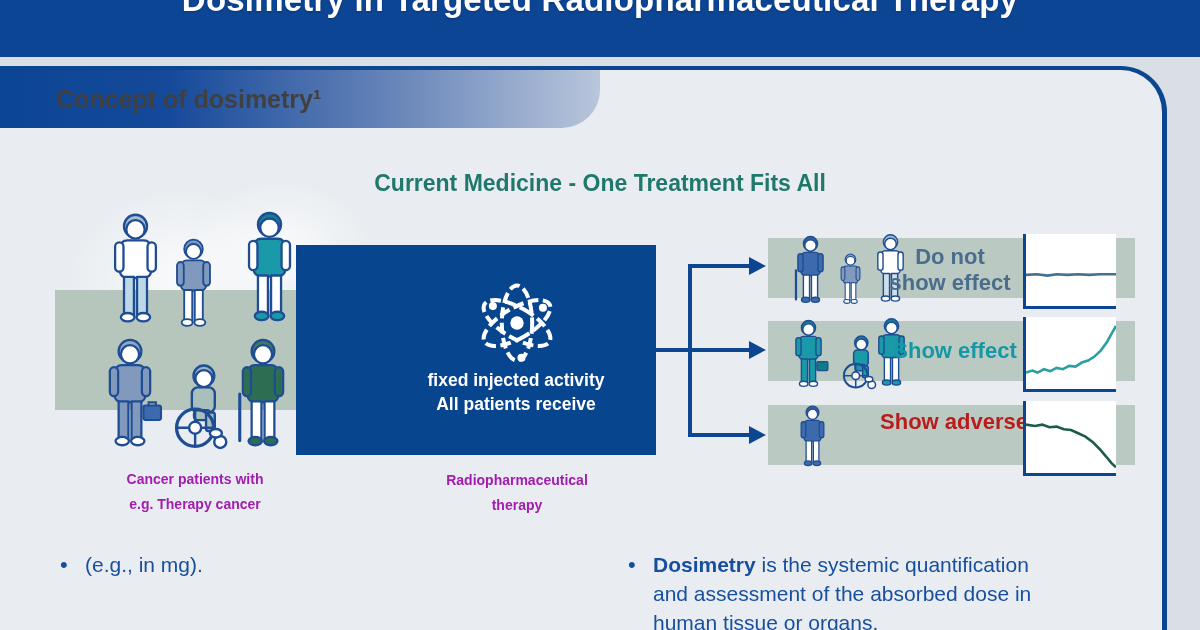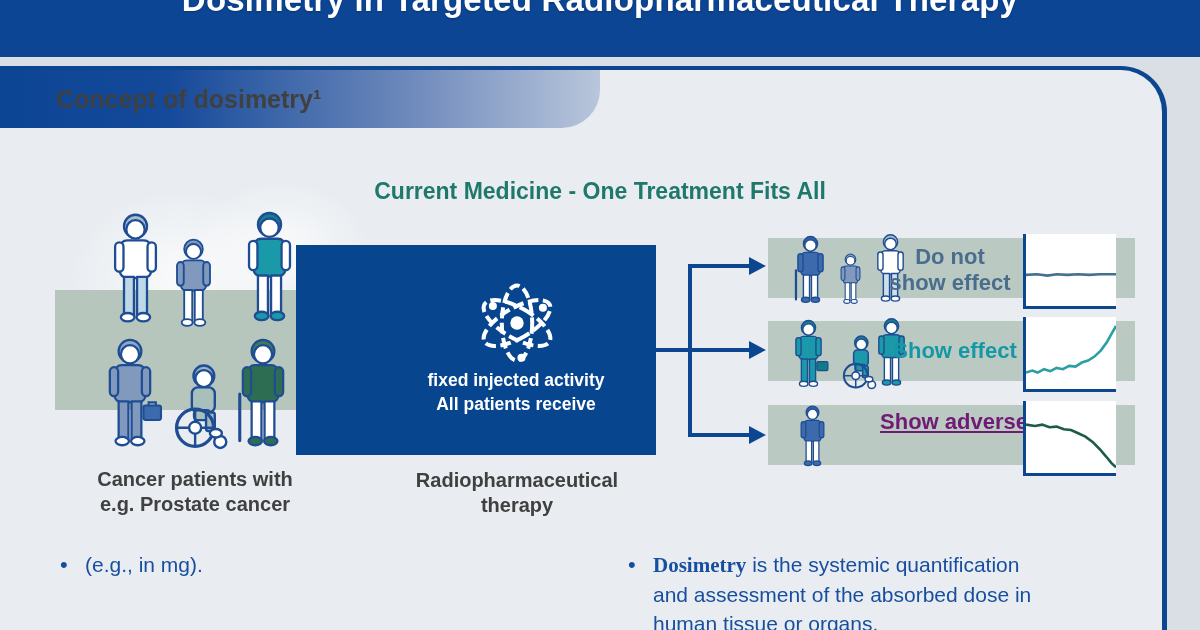--- a/index.html
+++ b/index.html
@@ -19,45 +19,45 @@
     border-top:4px solid #0c4690;border-right:5px solid #0c4690;
     border-top-right-radius:46px;box-sizing:border-box;}
   .section-banner{left:0;top:70px;width:600px;height:58px;
     background:linear-gradient(90deg,#0c4594 0%,#15499a 28%,#6d89bb 68%,#b9c6db 100%);
     border-bottom-right-radius:38px;}
   .section-title{left:56px;top:70px;height:58px;line-height:58px;
     font-size:25px;font-weight:bold;color:#404040;}
   .glow{border-radius:50%;background:radial-gradient(closest-side,rgba(255,255,255,.75),rgba(255,255,255,0));}
   
   .diagram-heading{left:300px;top:170px;width:600px;text-align:center;
-    font-size:23px;font-weight:bold;color:#20786c;margin-top:8px;}
-  .caption{font-size:20px;font-weight:600;color:#404040;text-align:center;line-height:25px;}
+    font-size:23px;font-weight:bold;color:#20786c;}
+  .caption{font-size:14px;font-weight:600;color:#a21caf;text-align:center;line-height:25px;}
   
   .sage-arrow{left:55px;top:245px;width:338px;height:210px;background:#b6c6bd;
     clip-path:polygon(0 21.4%,72.5% 21.4%,72.5% 0,100% 50%,72.5% 100%,72.5% 78.6%,0 78.6%);}
   .band{background:#bac9c1;}
   
   .therapy-box{left:296px;top:245px;width:360px;height:210px;background:#07458f;}
   .therapy-text{left:376px;top:368px;width:280px;text-align:center;color:#ffffff;
     font-size:17.5px;font-weight:600;line-height:24px;}
   
   .cline{background:#0c4690;}
   .arrowhead{width:0;height:0;border-top:9px solid transparent;border-bottom:9px solid transparent;
     border-left:17px solid #0c4690;}
   
   .outcome-label{width:180px;text-align:center;font-size:22px;font-weight:600;line-height:26px;}
-  .label-0{color:#4a6d8e;} .label-1{color:#1598a6;} .label-2{color:#701a75;text-decoration:underline;}
+  .label-0{color:#4a6d8e;} .label-1{color:#1598a6;} .label-2{color:#b91c1c;}
   
   .chart{width:90px;height:72px;background:#ffffff;border-left:3px solid#0c4690;
     border-bottom:3px solid #0c4690;box-sizing:content-box;}
   .chart svg{display:block;width:90px;height:72px;}
   
   .bullet-dot{font-size:22px;color:#174f9e;line-height:29px;}
   .bullet-text{font-size:21px;color:#174f9e;line-height:29px;}
-  .bullet-text b{font-weight:bold;font-family:Liberation Serif, serif;}
+  .bullet-text b{font-weight:bold;}
   .fig{overflow:visible;}
 </style>
 </head>
 <body>
 
 <svg width="0" height="0" style="position:absolute" aria-hidden="true">
   <defs>
     <symbol id="fig-stand" viewBox="0 0 60 110">
       <g stroke="#1f4d94" stroke-width="2.2" stroke-linejoin="round">
         <circle cx="30" cy="16.5" r="11" style="fill:var(--hair,#a7bcce)"></circle>
@@ -144,21 +144,21 @@
   <circle cx="79" cy="30" r="4.5" fill="#ffffff"></circle>
   <circle cx="55" cy="86" r="4.5" fill="#ffffff"></circle>
 </svg>
 <div class="abs therapy-text">
   <div>fixed injected activity</div>
   <div>All patients receive</div>
 </div>
 
 <div class="abs caption" style="left:55px;top:467px;width:280px;">
   <div>Cancer patients with</div>
-  <div>e.g. Prostate cancer</div>
+  <div>e.g. Therapy cancer</div>
 </div>
 <div class="abs caption" style="left:397px;top:468px;width:240px;text-align:center;">
   <div>Radiopharmaceutical</div>
   <div>therapy</div>
 </div>
 
 <div class="abs cline" style="left:656px;top:348px;width:34px;height:4px;"></div>
 <div class="abs cline" style="left:688px;top:264px;width:4px;height:173px;"></div>
 <div class="abs cline" style="left:688px;top:264px;width:62px;height:4px;"></div>
 <div class="abs arrowhead" style="left:749px;top:257px;"></div>

